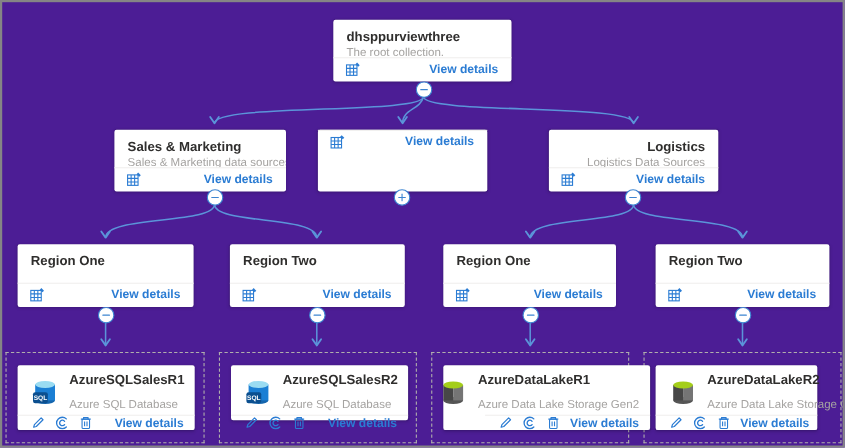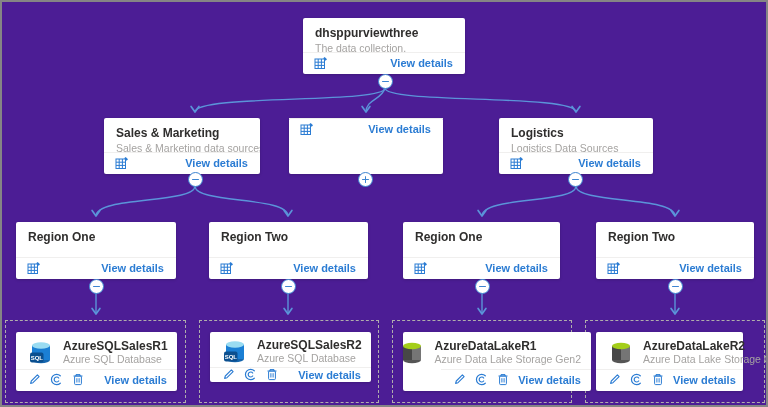--- a/index.html
+++ b/index.html
@@ -58,21 +58,21 @@
     position:absolute;border:1px dashed #b0aeac;background:transparent;z-index:1;
   }
   .leaf-card{
     position:absolute;background:#fff;border-radius:2px;
     box-shadow:0 1px 3px rgba(0,0,0,.16), 0 0 1px rgba(0,0,0,.08);
     display:flex;flex-direction:column;z-index:2;
   }
   .leaf-head{flex:1;display:flex;align-items:center;gap:9px;padding:6px 10px 2px 12px;}
   .leaf-text{min-width:0;}
   .leaf-title{font-size:12px;font-weight:700;color:#2f2e2d;line-height:14px;white-space:nowrap;}
-  .leaf-sub{font-size:10.5px;color:#a5a3a1;line-height:13px;margin-top:0;white-space:nowrap;}
+  .leaf-sub{font-size:10.5px;color:#a5a3a1;line-height:13px;margin-top:10px;white-space:nowrap;}
   .leaf-footer{
     height:22px;border-top:1px solid #f0efee;
     display:flex;align-items:center;padding:0 10px 2px 12px;gap:9px;
   }
   .leaf-footer .link{margin-left:auto;}
   .asset-icon{flex:0 0 auto;line-height:0;}
 </style>
 </head>
 <body>
 
@@ -95,21 +95,21 @@
       <path d="M94,291 L94,312" marker-end="url(#arrow)"></path>
       <path d="M286,291 L286,312" marker-end="url(#arrow)"></path>
       <path d="M480,291 L480,312" marker-end="url(#arrow)"></path>
       <path d="M673,291 L673,312" marker-end="url(#arrow)"></path>
     </g>
   </svg>
 
   <div class="card" style="left:301px;top:16px;width:162px;height:56px;">
     <div class="card-body">
       <div class="card-title">dhsppurviewthree</div>
-      <div class="card-sub">The data collection.</div>
+      <div class="card-sub">The root collection.</div>
     </div>
     <div class="card-footer">
       <span class="icon-btn">
         <svg width="14" height="14" viewBox="0 0 14 14" fill="none" stroke="#2b7cd3" stroke-width="1">
           <rect x="1" y="3" width="9.5" height="9.5"></rect>
             <line x1="1" y1="6.2" x2="10.5" y2="6.2"></line>
             <line x1="1" y1="9.4" x2="10.5" y2="9.4"></line>
             <line x1="4.2" y1="3" x2="4.2" y2="12.5"></line>
             <line x1="7.4" y1="3" x2="7.4" y2="12.5"></line>
             <path d="M10.6,0.9 L13,3.3 L11.6,4.7 L9.2,2.3 Z" fill="#2b7cd3" stroke="none"></path>
@@ -157,21 +157,21 @@
             <path d="M10.6,0.9 L13,3.3 L11.6,4.7 L9.2,2.3 Z" fill="#2b7cd3" stroke="none"></path>
         </svg>
       </span>
       <a class="link">View details</a>
     </div>
   </div>
   <button class="expander" style="left:356px;top:170px;">
     <span class="glyph-plus"></span>
   </button>
 
-  <div class="card" style="left:497px;top:116px;width:154px;height:56px;">
+  <div class="card" style="left:497px;top:116px;width:154px;height:56px;text-align:right;">
     <div class="card-body">
       <div class="card-title">Logistics</div>
       <div class="card-sub">Logistics Data Sources</div>
     </div>
     <div class="card-footer">
       <span class="icon-btn">
         <svg width="14" height="14" viewBox="0 0 14 14" fill="none" stroke="#2b7cd3" stroke-width="1">
           <rect x="1" y="3" width="9.5" height="9.5"></rect>
             <line x1="1" y1="6.2" x2="10.5" y2="6.2"></line>
             <line x1="1" y1="9.4" x2="10.5" y2="9.4"></line>

